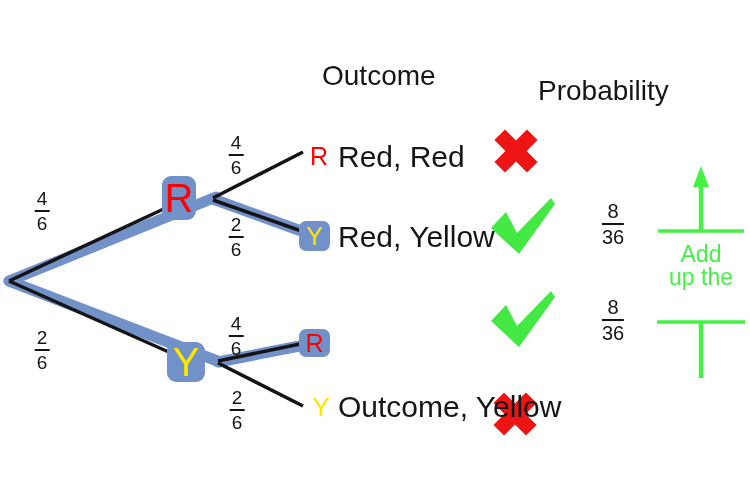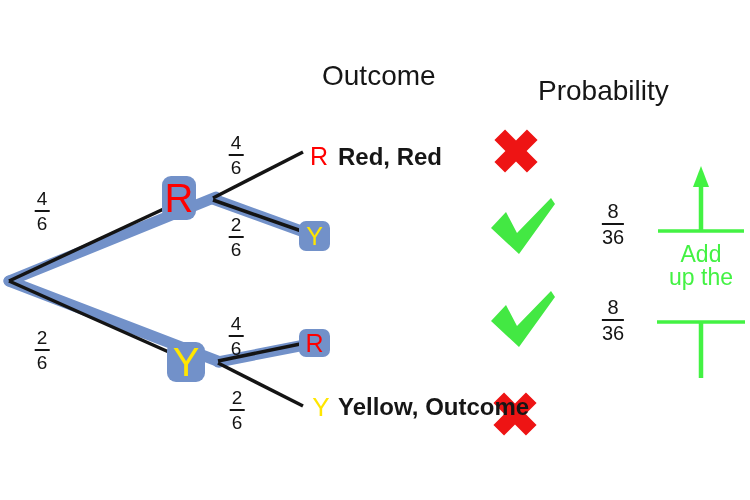--- a/index.html
+++ b/index.html
@@ -9,21 +9,21 @@
   }
   .abs{position:absolute;}
   svg.overlay{position:absolute;left:0;top:0;width:750px;height:500px;}
   .hdr{font-size:28px;white-space:nowrap;}
   .node{
     position:absolute;background:#7291c9;border-radius:9px;
     display:flex;align-items:center;justify-content:center;line-height:1;
   }
   .letter-red{color:#ff0000;}
   .letter-yellow{color:#ffe600;}
-  .outcome{font-size:24px;line-height:27px;white-space:nowrap;font-weight:bold;}
+  .outcome{font-size:30px;line-height:27px;white-space:nowrap;}
   .frac{
     position:absolute;transform:translateX(-50%);text-align:center;
     font-size:19px;line-height:1;color:#141414;
   }
   .frac .num{display:block;border-bottom:2px solid #141414;padding:0 2px 2px;}
   .frac .den{display:block;padding-top:2px;}
   .frac.prob{font-size:20px;}
   .free-letter{position:absolute;transform:translate(-50%,-50%);line-height:1;}
   .green-text{
     position:absolute;transform:translateX(-50%);color:#43f243;
@@ -119,21 +119,22 @@
     <span class="letter-yellow">Y</span>
   </div>
   <div class="node" style="left:299px;top:329px;width:31px;height:28px;font-size:25px;border-radius:7px;">
     <span class="letter-red">R</span>
   </div>
 
   <div class="free-letter letter-red" style="left:319px;top:156px;font-size:25px;">R</div>
   <div class="free-letter letter-yellow" style="left:321px;top:407px;font-size:26px;">Y</div>
 
   <div class="abs outcome" style="left:338px;top:143px;">Red, Red</div>
-  <div class="abs outcome" style="left:338px;top:393px;">Yellow, Outcome</div>
+  <div class="abs outcome" style="left:338px;top:223px;">Red, Yellow</div>
+  <div class="abs outcome" style="left:338px;top:393px;">Outcome, Yellow</div>
 
   <div class="frac prob" style="left:613px;top:201px;">
     <span class="num">8</span>
     <span class="den">36</span>
   </div>
   <div class="frac prob" style="left:613px;top:297px;">
     <span class="num">8</span>
     <span class="den">36</span>
   </div>
 

